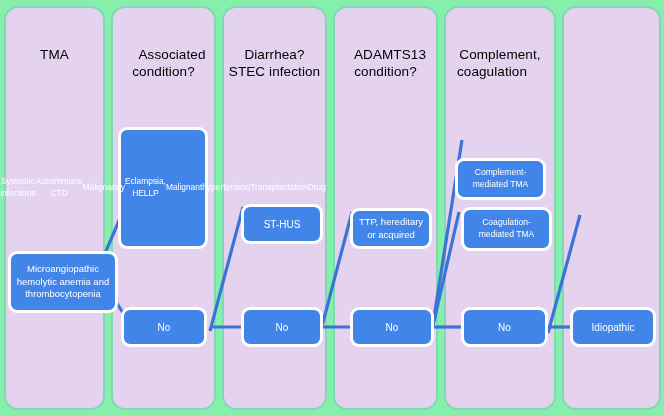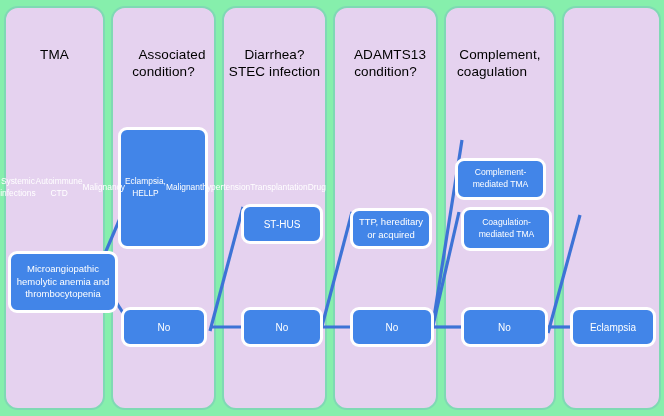--- a/index.html
+++ b/index.html
@@ -136,15 +136,15 @@
 
 
   <div class="node big" style="left:121px;top:307px;width:86px;height:40px;">No</div>
 
   <div class="node big" style="left:241px;top:307px;width:82px;height:40px;">No</div>
 
   <div class="node big" style="left:350px;top:307px;width:84px;height:40px;">No</div>
 
   <div class="node big" style="left:461px;top:307px;width:87px;height:40px;">No</div>
 
-  <div class="node big" style="left:570px;top:307px;width:86px;height:40px;">Eclampsia</div>
+  <div class="node big" style="left:570px;top:307px;width:86px;height:40px;">Idiopathic</div>
 
 </div>
 
 </body></html>

